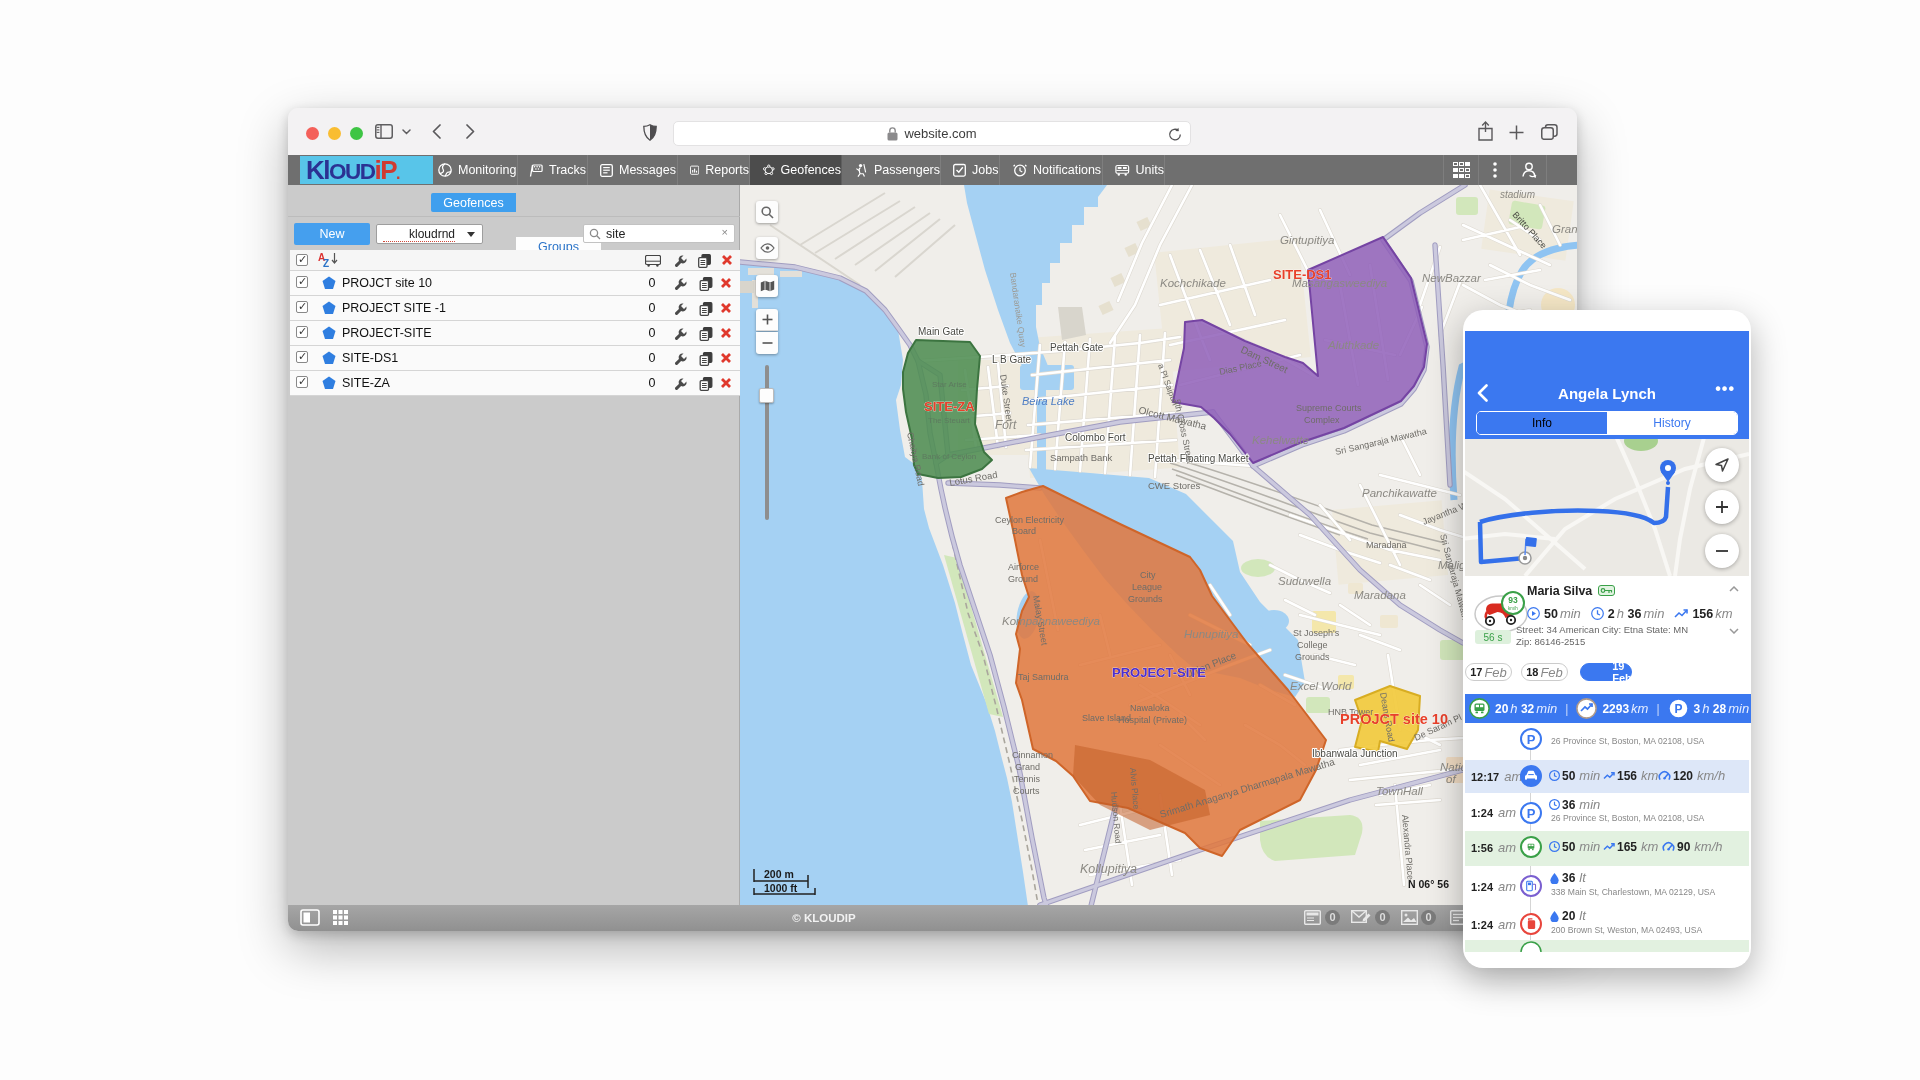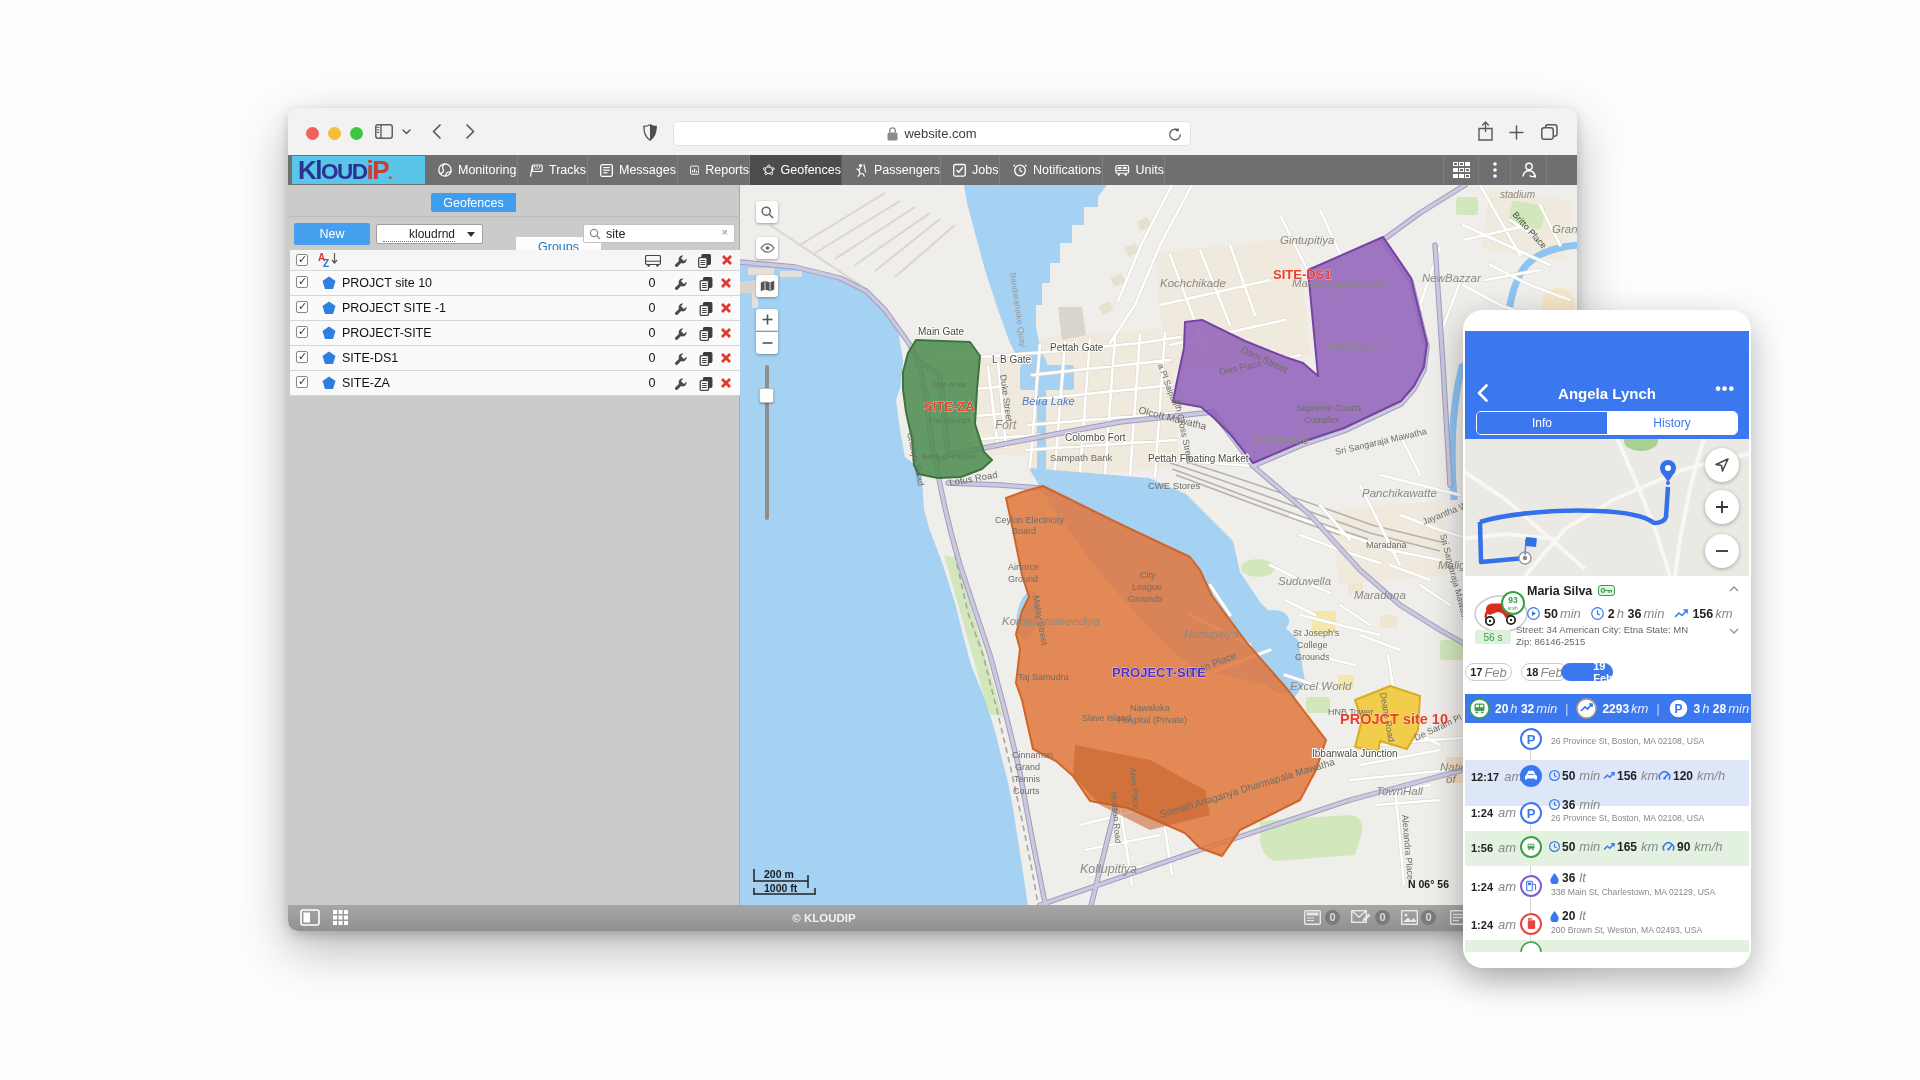--- a/index.html
+++ b/index.html
@@ -8,21 +8,21 @@
 
 #browser { position:absolute; left:288px; top:108px; width:1289px; height:823px; border-radius:10px; background:#f3f2f3; box-shadow:0 18px 50px rgba(0,0,0,0.28), 0 4px 12px rgba(0,0,0,0.18); }
 
 #titlebar { position:absolute; left:0; top:0; width:100%; height:47px; border-radius:10px 10px 0 0; background:#f3f2f3; }
 .tl { position:absolute; top:19px; width:13px; height:13px; border-radius:50%; }
 #urlbar { position:absolute; left:385px; top:13px; width:518px; height:25px; background:#fff; border:1px solid #e3e2e3; border-radius:5px; }
 #urltext { position:absolute; left:0; top:0; width:100%; height:100%; display:flex; align-items:center; justify-content:center; color:#3c3c3c; font-size:13px; }
 .tbicon { position:absolute; color:#5f5e60; }
 
 #apptoolbar { position:absolute; left:0; top:47px; width:100%; height:30px; background:#6f6f6f; }
-#logo { position:absolute; left:4px; top:1px; width:133px; height:28px; background:#58c5e9; display:flex; align-items:center; justify-content:center; }
+#logo { position:absolute; left:12px; top:1px; width:133px; height:28px; background:#58c5e9; display:flex; align-items:center; justify-content:center; }
 .menuitem { position:absolute; top:0; height:30px; display:flex; align-items:center; color:#fff; font-size:12.5px; border-right:1px solid #7e7e7e; }
 .menuitem .mi { margin-right:6px; }
 
 #panel { position:absolute; left:0; top:77px; width:452px; height:720px; background:#cbcbcb; border-right:1px solid #aaa; }
 .cb { position:absolute; left:6px; top:5px; width:12px; height:12px; background:#fff; border:1px solid #888; border-radius:2px; }
 .cb::after { content:"\2713"; position:absolute; left:1px; top:-2px; font-size:11px; color:#333; }
 .hic { position:absolute; }
 .grow { position:absolute; left:2px; width:450px; height:25px; background:#fafafa; border-bottom:1px solid #d5d5d5; }
 .poly { position:absolute; left:32px; top:5px; width:14px; height:14px; }
 .gname { position:absolute; left:52px; top:5px; font-size:12.5px; color:#111; }
@@ -659,21 +659,21 @@
     </div>
   </div>
   <div id="phone">
     <div style="position:absolute;left:2px;top:21px;width:284px;height:108px;background:#3b78f0;">
       <svg style="position:absolute;left:12px;top:53px;" width="11" height="18" viewBox="0 0 11 18">
           <path d="M9.5 1.5 L2 9 L9.5 16.5" fill="none" stroke="#fff" stroke-width="2.6" stroke-linecap="round" stroke-linejoin="round"></path>
         </svg>
       <div style="position:absolute;left:0;top:54px;width:100%;text-align:center;color:#fff;font-size:15px;font-weight:bold;">Angela Lynch</div>
       <div style="position:absolute;right:14px;top:49px;color:#fff;font-size:16px;font-weight:bold;letter-spacing:1px;">•••</div>
       <div style="position:absolute;left:11px;top:80px;width:262px;height:24px;border:1.5px solid #fff;border-radius:5px;overflow:hidden;display:flex;">
-        <div style="width:130px;height:100%;background:#3b78f0;color:#ffffff;font-size:12px;display:flex;align-items:center;justify-content:center;">Info</div>
+        <div style="width:130px;height:100%;background:#3b78f0;color:#000000;font-size:12px;display:flex;align-items:center;justify-content:center;">Info</div>
         <div style="flex:1;height:100%;background:#fff;color:#3b78f0;font-size:12px;display:flex;align-items:center;justify-content:center;">History</div>
       </div>
     </div>
 
     <div style="position:absolute;left:2px;top:129px;width:284px;height:137px;background:#ebe9e4;overflow:hidden;">
       <svg width="284" height="137" viewBox="0 0 284 137">
         <ellipse cx="176" cy="2" rx="17" ry="10" fill="#a8d08f"></ellipse>
         <g stroke="#f8f7f4" stroke-width="4" fill="none">
           <path d="M-5,30 L40,60 80,95 120,130"></path>
           <path d="M150,-5 L170,40 190,90 205,137"></path>
@@ -756,21 +756,21 @@
       <div style="position:absolute;left:51px;top:48px;font-size:9.5px;color:#666;line-height:11.5px;">Street: 34 American City: Etna State: MN<br>Zip: 86146-2515</div>
       <div style="position:absolute;left:10px;top:54px;width:36px;height:14px;background:#ddf0dc;border-radius:3px;color:#3aa048;font-size:10px;display:flex;align-items:center;justify-content:center;">56 s</div>
       <svg style="position:absolute;right:10px;top:52px;" width="10" height="6" viewBox="0 0 10 6">
           <path d="M1,1 L5,5 L9,1" fill="none" stroke="#999" stroke-width="1.5"></path>
         </svg>
     </div>
 
     <div style="position:absolute;left:2px;top:346px;width:284px;height:32px;background:#fff;">
       <div class="pill" style="left:0px;">17 <span class="unit">Feb</span></div>
       <div class="pill" style="left:56px;">18 <span class="unit">Feb</span></div>
-      <div class="pill pillb" style="left:96px;padding-left:32px;">19 Feb</div>
+      <div class="pill pillb" style="left:115px;padding-left:32px;">19 Feb</div>
     </div>
 
     <div style="position:absolute;left:2px;top:378px;width:284px;height:35px;background:#fff;">
       <div style="position:absolute;left:0;top:6px;width:298px;height:29px;background:#3b78f0;color:#fff;display:flex;align-items:center;font-size:12px;">
         <svg class="sic" style="margin-left:4px;" width="21" height="21" viewBox="0 0 21 21">
             <circle cx="10.5" cy="10.5" r="9.6" fill="#fff" stroke="#3aa048" stroke-width="1.6"></circle>
             <g fill="#3aa048">
               <rect x="5.5" y="5.5" width="10" height="7.5" rx="1.5"></rect>
               <rect x="6.5" y="13.5" width="2.5" height="1.8" rx="0.6"></rect>
               <rect x="12" y="13.5" width="2.5" height="1.8" rx="0.6"></rect>
@@ -796,21 +796,21 @@
     </div>
 
     <div style="position:absolute;left:2px;top:413px;width:284px;height:229px;background:#fff;">
       <div style="position:absolute;left:65px;top:10px;width:1px;height:219px;background:#d5d5d5;"></div>
 
       <div class="trow" style="top:0;height:37px;">
         <span class="tico" style="border-color:#3b78f0;color:#3b78f0;">P</span>
         <span class="taddr" style="top:13px;">26 Province St, Boston, MA 02108, USA</span>
       </div>
 
-      <div class="trow" style="top:37px;height:46px;background:#dde7f8;">
+      <div class="trow" style="top:37px;height:33px;background:#dde7f8;">
         <span class="ttime"><b>12:17</b> <span class="unit">am</span></span>
         <span class="tico" style="background:#3b78f0;border-color:#3b78f0;">
           <svg width="14" height="12" viewBox="0 0 14 12">
               <g fill="#fff">
                 <path d="M2.5 5 L4 1.5 Q4.3 0.8 5 0.8 L9 0.8 Q9.7 0.8 10 1.5 L11.5 5 Q13 5.3 13 6.5 L13 9 Q13 9.8 12.2 9.8 L11.8 9.8 Q11 9.8 11 9 L11 8.5 L3 8.5 L3 9 Q3 9.8 2.2 9.8 L1.8 9.8 Q1 9.8 1 9 L1 6.5 Q1 5.3 2.5 5 Z"></path>
               </g>
               <path d="M4.2 4.6 L9.8 4.6" stroke="#3b78f0" stroke-width="1"></path>
             </svg>
         </span>
         <span class="tstat" style="left:84px;">

